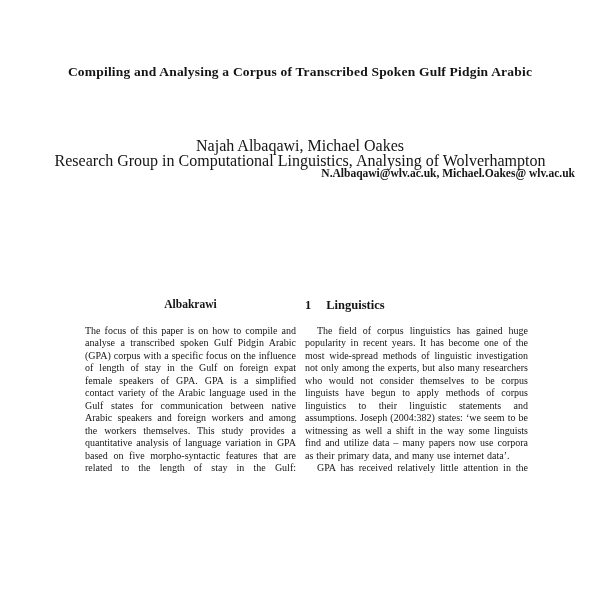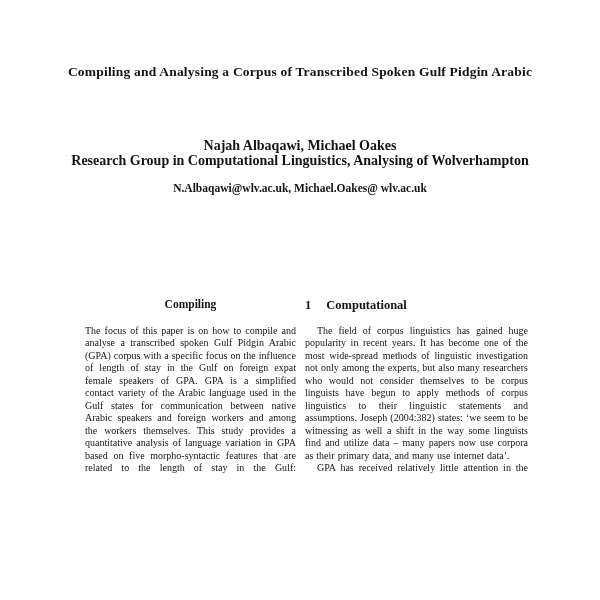--- a/index.html
+++ b/index.html
@@ -27,30 +27,30 @@
     line-height: 19px;
     letter-spacing: 0.2px;
   }
   .title-line { display: block; }
   .author-block {
     position: absolute;
     top: 138px;
     left: 25px;
     right: 25px;
     text-align: center;
-    font-weight: bold;
-    font-size: 14px;
+    font-weight: normal;
+    font-size: 16px;
     line-height: 15px;
   }
   .email-line {
     position: absolute;
-    top: 181px;
+    top: 166px;
     left: 25px;
     right: 25px;
-    text-align: center;
+    text-align: right;
     font-weight: bold;
     font-size: 11.5px;
     line-height: 15px;
   }
   .column {
     position: absolute;
     top: 298px;
     bottom: 0;
     overflow: hidden;
   }
@@ -90,25 +90,25 @@
   </h1>
 
   <div class="author-block">
     <span class="title-line">Najah Albaqawi, Michael Oakes</span>
     <span class="title-line">Research Group in Computational Linguistics, Analysing of Wolverhampton</span>
   </div>
 
   <div class="email-line">N.Albaqawi@wlv.ac.uk, Michael.Oakes@ wlv.ac.uk</div>
 
   <section class="column column-left">
-    <h2 class="abstract-heading">Compiling</h2>
+    <h2 class="abstract-heading">Albakrawi</h2>
     <p class="body-text">The focus of this paper is on how to compile and analyse a transcribed spoken Gulf Pidgin Arabic (GPA) corpus with a specific focus on the influence of length of stay in the Gulf on foreign expat female speakers of GPA. GPA is a simplified contact variety of the Arabic language used in the Gulf states for communication between native Arabic speakers and foreign workers and among the workers themselves. This study provides a quantitative analysis of language variation in GPA based on five morpho-syntactic features that are related to the length of stay in the Gulf: definiteness and indefiniteness, coordination, copular verbs, pronouns, and agreement in the verb phrase and in the noun and adjective phrase. Digital recorders and planned interviews were used for collecting accurate naturalistic data. Through a comparative corpus-based analysis of approximately 72,000 words spoken by</p>
   </section>
 
   <section class="column column-right">
     <h2 class="section-heading">
-      <span class="section-number">1</span><span>Computational</span>
+      <span class="section-number">1</span><span>Linguistics</span>
     </h2>
     <p class="body-text para-indent">The field of corpus linguistics has gained huge popularity in recent years. It has become one of the most wide-spread methods of linguistic investigation not only among the experts, but also many researchers who would not consider themselves to be corpus linguists have begun to apply methods of corpus linguistics to their linguistic statements and assumptions. Joseph (2004:382) states: ‘we seem to be witnessing as well a shift in the way some linguists find and utilize data – many papers now use corpora as their primary data, and many use internet data’.</p>
     <p class="body-text para-indent">GPA has received relatively little attention in the literature apart from a few descriptive works such as Albakrawi (2013); Albaqawi (2016); Alghamdi (2014); Almoaily (2008, 2012); Alshammari (2010); Al-Azraqi (2010); Al-Zubeiry (2015); Avram (2014, 2015); Gomaa (2007); Hobrom (1996); Næss (2008); Salem (2013); Smart (1990); and Wiswal (2002). In this paper we are particularly interested in what</p>
   </section>
 
 </div>
 
 </body></html>

